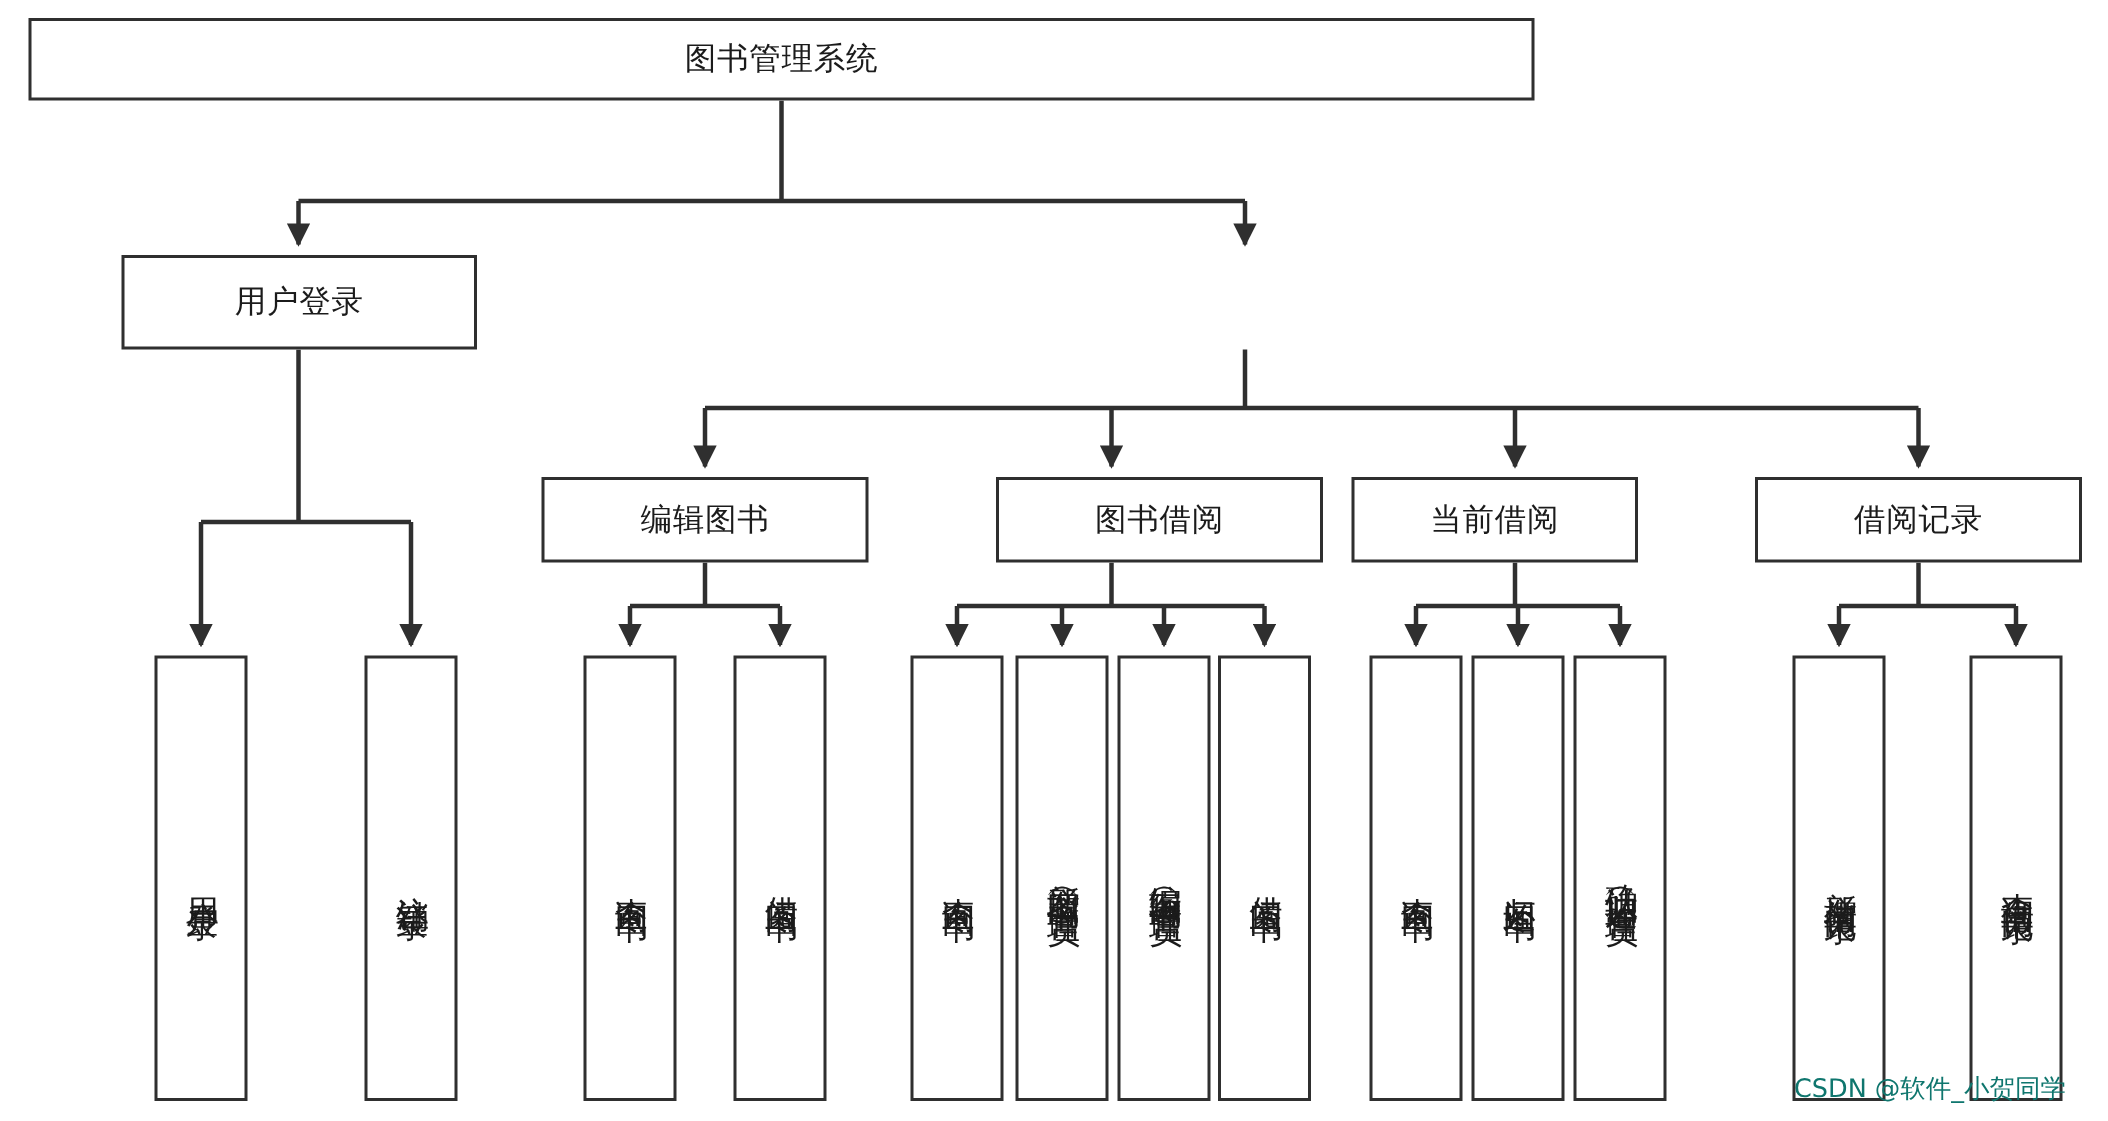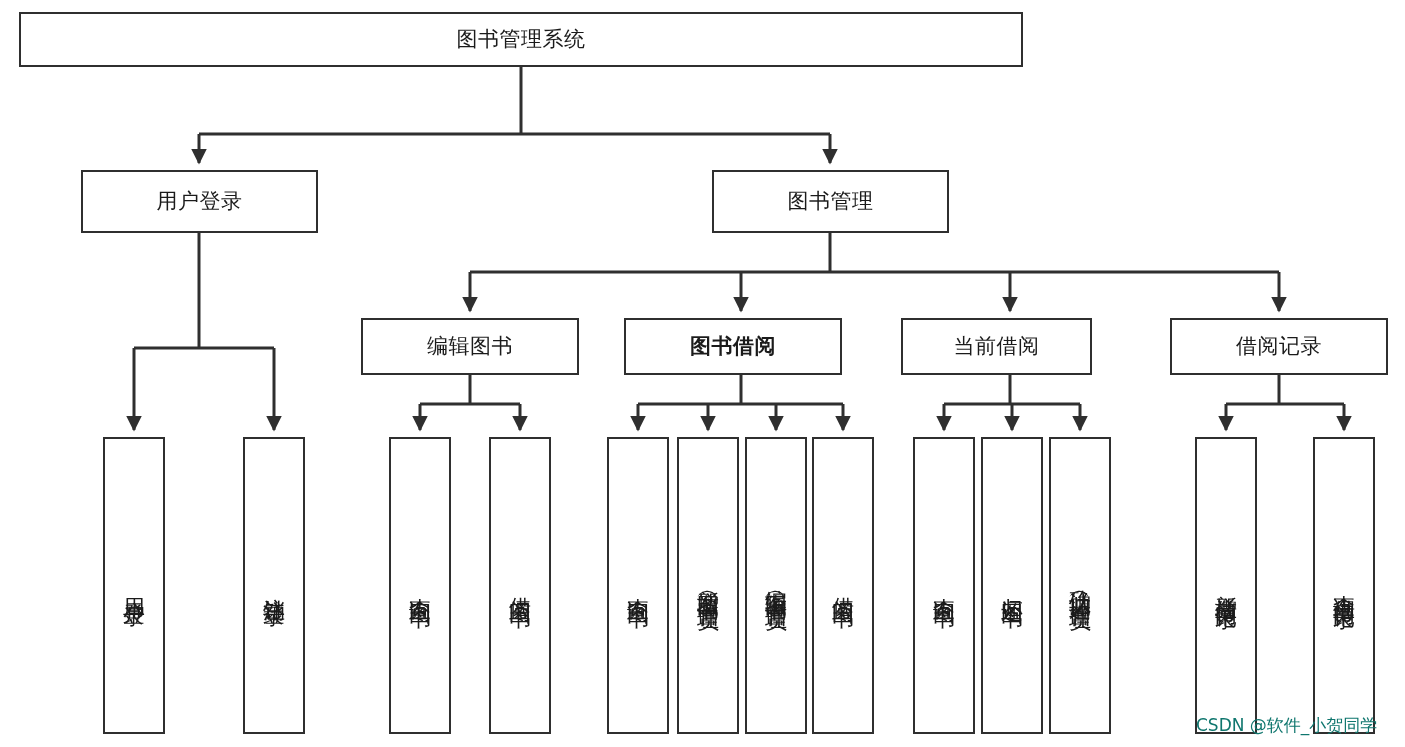--- a/index.html
+++ b/index.html
@@ -124,28 +124,25 @@
     </g>
   </svg>
 
   <div class="node root horiz" style="left:19px; top:12px; width:1004px; height:55px;font-family:Liberation Serif, serif;">
     <span class="node-label">图书管理系统</span>
   </div>
 
   <div class="node horiz" style="left:81px; top:170px; width:237px; height:63px;">
     <span class="node-label">用户登录</span>
   </div>
-  <div class="node horiz" style="left:712px; top:170px; width:237px; height:63px;">
-    <span class="node-label">图书管理</span>
-  </div>
 
   <div class="node horiz" style="left:361px; top:318px; width:218px; height:57px;">
     <span class="node-label">编辑图书</span>
   </div>
-  <div class="node horiz" style="left:624px; top:318px; width:218px; height:57px;font-weight:bold;">
+  <div class="node horiz" style="left:664px; top:318px; width:218px; height:57px;">
     <span class="node-label">图书借阅</span>
   </div>
   <div class="node horiz" style="left:901px; top:318px; width:191px; height:57px;">
     <span class="node-label">当前借阅</span>
   </div>
   <div class="node horiz" style="left:1170px; top:318px; width:218px; height:57px;">
     <span class="node-label">借阅记录</span>
   </div>
 
   <div class="node vert" style="left:103px; top:437px; width:62px; height:297px;">

